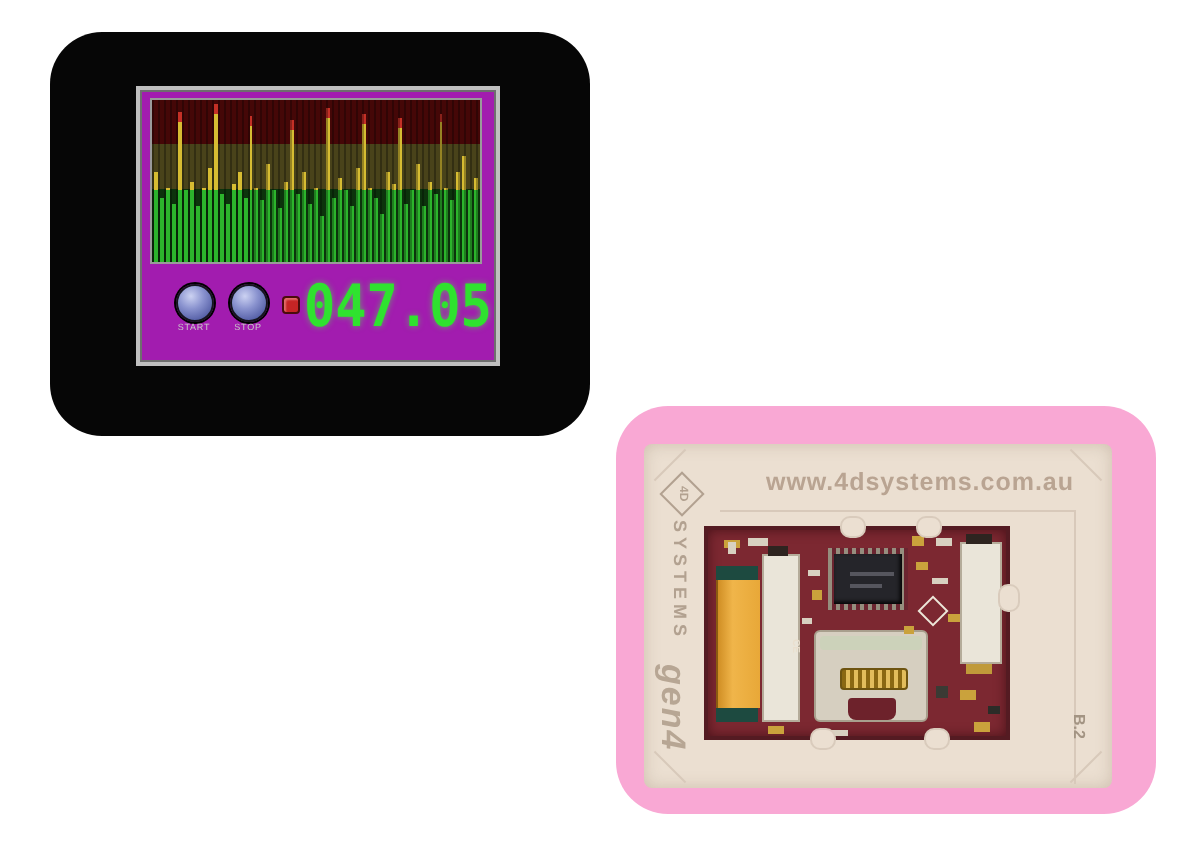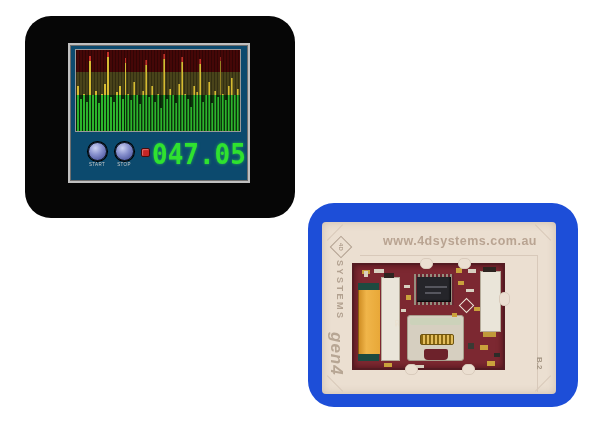--- a/index.html
+++ b/index.html
@@ -3,21 +3,21 @@
 <meta charset="utf-8">
 <style>
   html,body{margin:0;padding:0;background:#ffffff;}
   .stage{position:relative;width:600px;height:424px;background:#ffffff;overflow:hidden;
          font-family:"Liberation Sans", sans-serif;}
 
   
   .device{position:absolute;background:#060606;border-radius:26px;}
   .front{left:25px;top:16px;width:270px;height:202px;}
   .screen-frame{position:absolute;left:43px;top:27px;width:178px;height:136px;
-    border:2px solid #bfbfbf;background:#0c4a6e;box-shadow:inset 0 0 0 1px #6e6e6e;}
+    border:2px solid #bfbfbf;background:#a21caf;box-shadow:inset 0 0 0 1px #6e6e6e;}
   .spectrum{position:absolute;left:5px;top:4px;width:164px;height:81px;
     border:1px solid #9a9a9a;
     background:linear-gradient(to bottom,#450707 0%,#450707 27%,#49431a 27%,#49431a 55%,#0c330c 55%,#0c330c 100%);}
   .spectrum .texture{position:absolute;inset:0;
     background:repeating-linear-gradient(90deg,rgba(0,0,0,.30) 0 1px,transparent 1px 3px);}
   .bars{position:absolute;inset:0;display:flex;gap:1px;align-items:stretch;padding:0 1px;}
   .bar{flex:1;display:flex;flex-direction:column;justify-content:flex-end;}
   .bar div{width:100%;}
 
   .round-btn{position:absolute;width:17px;height:17px;border-radius:50%;
@@ -26,21 +26,21 @@
   .btn-label{position:absolute;width:40px;text-align:center;color:#c9c9c9;
     font-size:6px;transform:scale(.75);transform-origin:center top;letter-spacing:.5px;}
   .led{position:absolute;width:7px;height:7px;background:#c62525;border:1px solid #4a0c0c;
     border-radius:2px;box-shadow:inset 1px 1px 1px rgba(255,180,180,.5);}
   .readout{position:absolute;left:82px;top:92px;width:92px;color:#2fe22f;
     font-family:"DejaVu Sans Mono",monospace;font-weight:bold;font-size:26px;
     letter-spacing:0px;transform:scaleY(1.12);transform-origin:left top;
     text-shadow:0 0 3px rgba(60,255,60,.55);}
 
   
-  .back{left:308px;top:203px;width:270px;height:204px;background:#1d4ed8;}
+  .back{left:308px;top:203px;width:270px;height:204px;background:#f9a8d4;}
   .backpanel{position:absolute;left:14px;top:19px;width:234px;height:172px;
     background:#ebdfd1;border-radius:4px;box-shadow:inset 0 0 8px rgba(120,95,70,.25);}
   .seam{position:absolute;background:#d8c9ba;}
   .diag{position:absolute;width:22px;height:1px;background:#d8c9ba;}
   .url{position:absolute;left:40px;top:12px;width:196px;text-align:center;
     color:#b9a492;font-size:12.5px;font-weight:bold;letter-spacing:.5px;}
   .vtext{position:absolute;transform-origin:0 0;transform:rotate(90deg);white-space:nowrap;color:#b2a190;}
   .brand-vert{font-size:9px;font-weight:bold;letter-spacing:2.5px;}
   .gen4-vert{font-size:17px;font-weight:bold;font-style:italic;letter-spacing:1px;color:#b7a694;}
   .rev-vert{font-size:8px;font-weight:bold;color:#a39483;}

